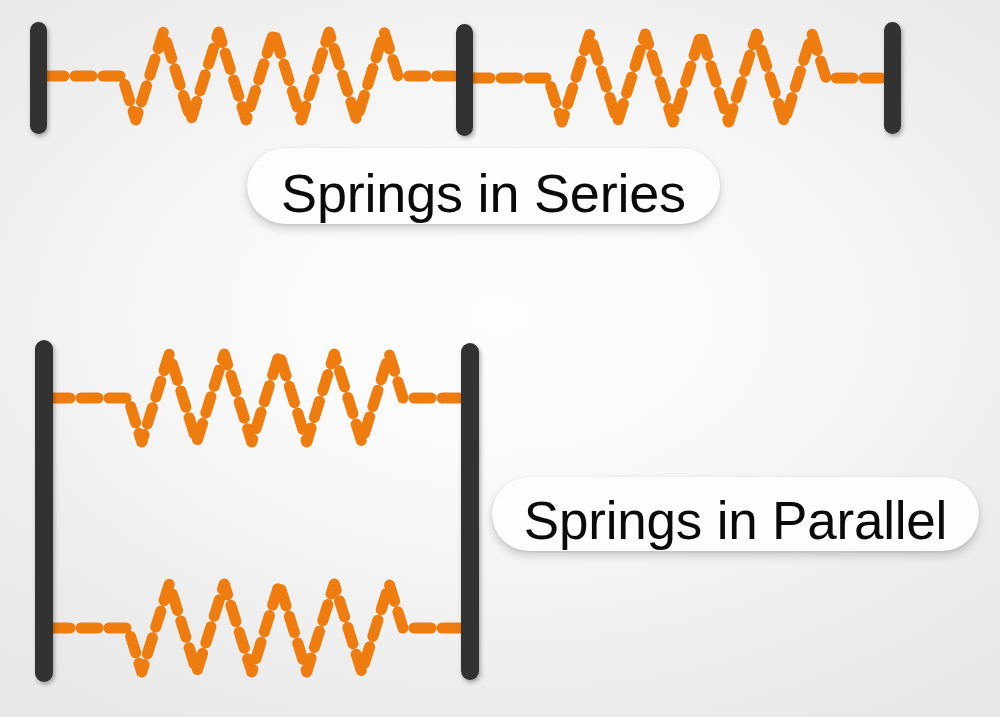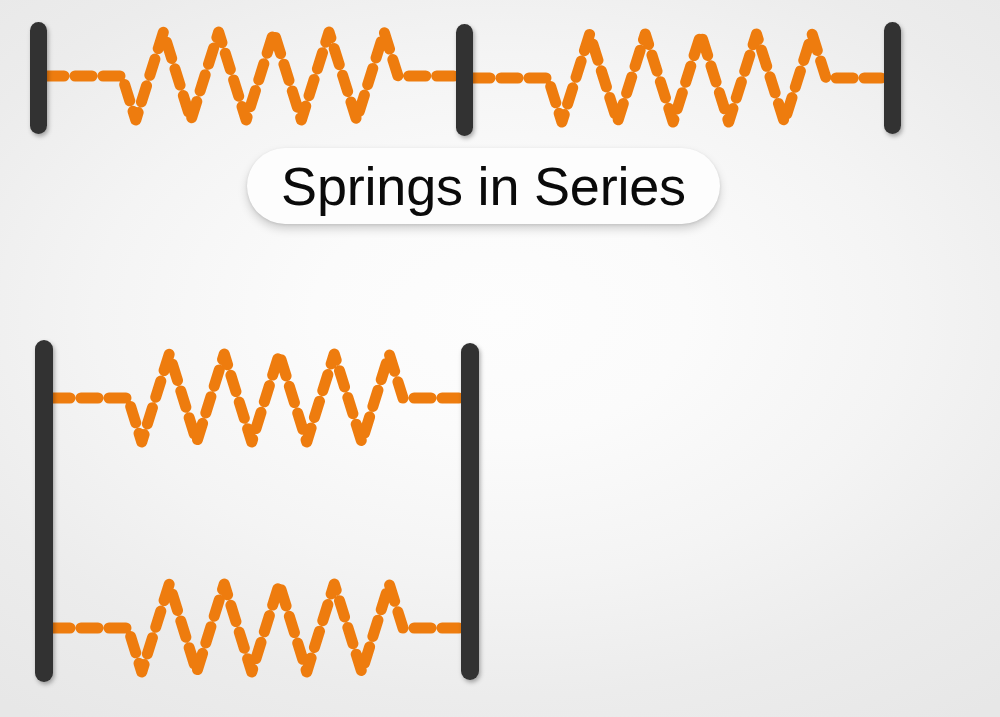--- a/index.html
+++ b/index.html
@@ -30,21 +30,21 @@
     position: absolute;
     left: 0;
     top: 0;
     width: 1000px;
     height: 717px;
     display: block;
   }
   .label-pill {
     position: absolute;
     display: flex;
-    align-items: center;
+    align-items: flex-end;
     justify-content: center;
     background: #fdfdfd;
     color: #0a0a0a;
     border-radius: 999px;
     white-space: nowrap;
     font-family: "Liberation Sans", sans-serif;
     font-weight: 400;
     letter-spacing: -0.2px;
     box-shadow:
       0 5px 10px rgba(0,0,0,0.17),
@@ -90,14 +90,17 @@
           <rect x="35" y="340" width="18" height="342" rx="9" ry="9" fill="#333333" filter="url(#wall-shadow)"></rect>
           <rect x="461" y="343" width="18" height="337" rx="9" ry="9" fill="#333333" filter="url(#wall-shadow)"></rect>
         </g>
       </g>
   </svg>
 
   <div class="label-pill" id="label-series">
     <span>Springs in Series</span>
   </div>
 
+  <div class="label-pill" id="label-parallel">
+    <span>Springs in Parallel</span>
+  </div>
 
 </div>
 
 </body></html>

